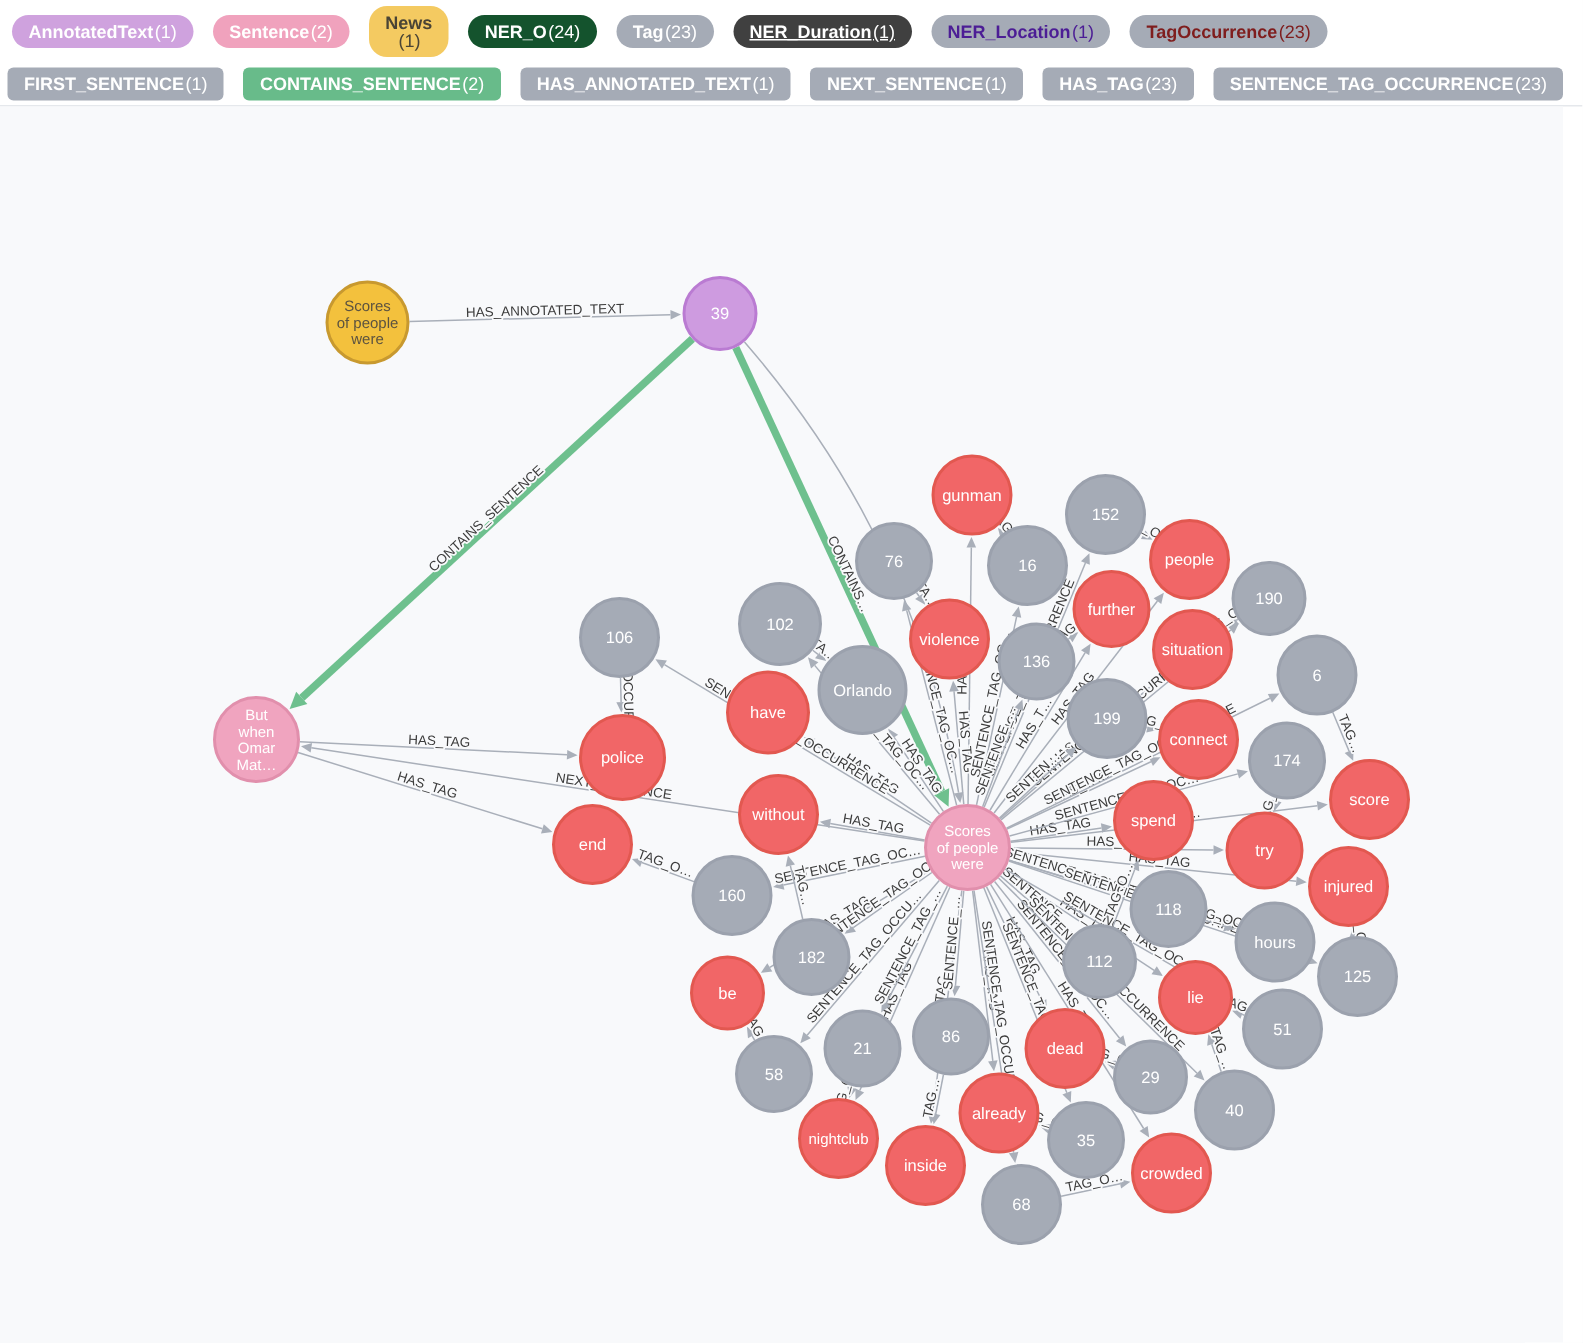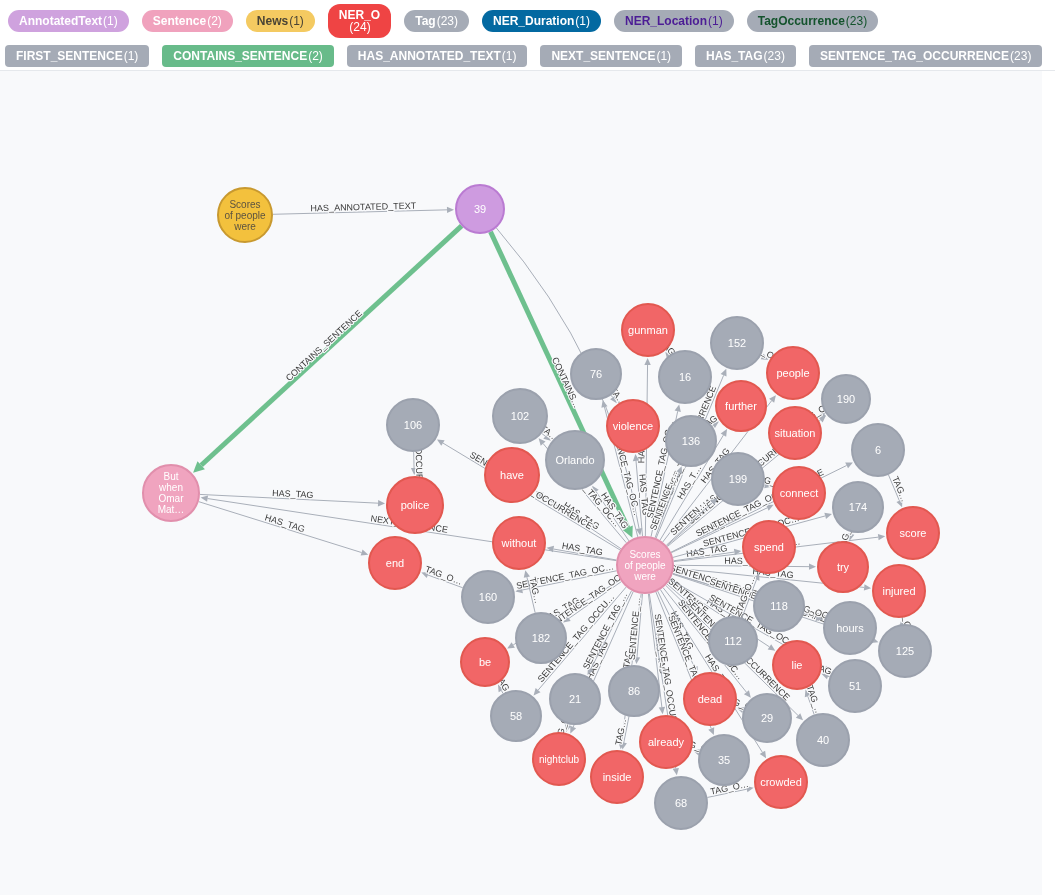--- a/index.html
+++ b/index.html
@@ -27,41 +27,41 @@
 <div class="header">
   <div class="pill-row row1" id="node-pill-row">
       <span class="pill round" style="background: rgb(207, 162, 222); color: rgb(255, 255, 255);">
         <span class="lbl">AnnotatedText</span>
         <span class="cnt">(1)</span>
       </span>
       <span class="pill round" style="background: rgb(240, 162, 189); color: rgb(255, 255, 255); justify-content: center;">
         <span class="lbl">Sentence</span>
         <span class="cnt">(2)</span>
       </span>
-      <span class="pill round" style="background: rgb(244, 202, 97); color: rgb(74, 68, 53);">
+      <span class="pill round" style="background: rgb(244, 202, 97); color: rgb(74, 68, 53); flex-direction: column;">
         <span class="lbl">News</span>
         <span class="cnt">(1)</span>
       </span>
-      <span class="pill round" style="background: #ef4444; color: rgb(255, 255, 255); flex-direction: column;">
+      <span class="pill round" style="background: #14532d; color: rgb(255, 255, 255);">
         <span class="lbl">NER_O</span>
         <span class="cnt">(24)</span>
       </span>
       <span class="pill round" style="background: rgb(165, 171, 182); color: rgb(255, 255, 255);">
         <span class="lbl">Tag</span>
         <span class="cnt">(23)</span>
       </span>
-      <span class="pill round" style="background: #0369a1; color: rgb(255, 255, 255);">
+      <span class="pill round" style="background: #404040; color: rgb(255, 255, 255); text-decoration: underline;">
         <span class="lbl">NER_Duration</span>
         <span class="cnt">(1)</span>
       </span>
       <span class="pill round" style="background: rgb(165, 171, 182); color: #4c1d95;">
         <span class="lbl">NER_Location</span>
         <span class="cnt">(1)</span>
       </span>
-      <span class="pill round" style="background: rgb(165, 171, 182); color: #14532d;">
+      <span class="pill round" style="background: rgb(165, 171, 182); color: #7f1d1d;">
         <span class="lbl">TagOccurrence</span>
         <span class="cnt">(23)</span>
       </span>
     </div>
   <div class="pill-row row2" id="rel-pill-row">
       <span class="pill rect" style="background: rgb(165, 171, 182); color: rgb(255, 255, 255);">
         <span class="lbl">FIRST_SENTENCE</span>
         <span class="cnt">(1)</span>
       </span>
       <span class="pill rect" style="background: rgb(104, 187, 138); color: rgb(255, 255, 255);">

